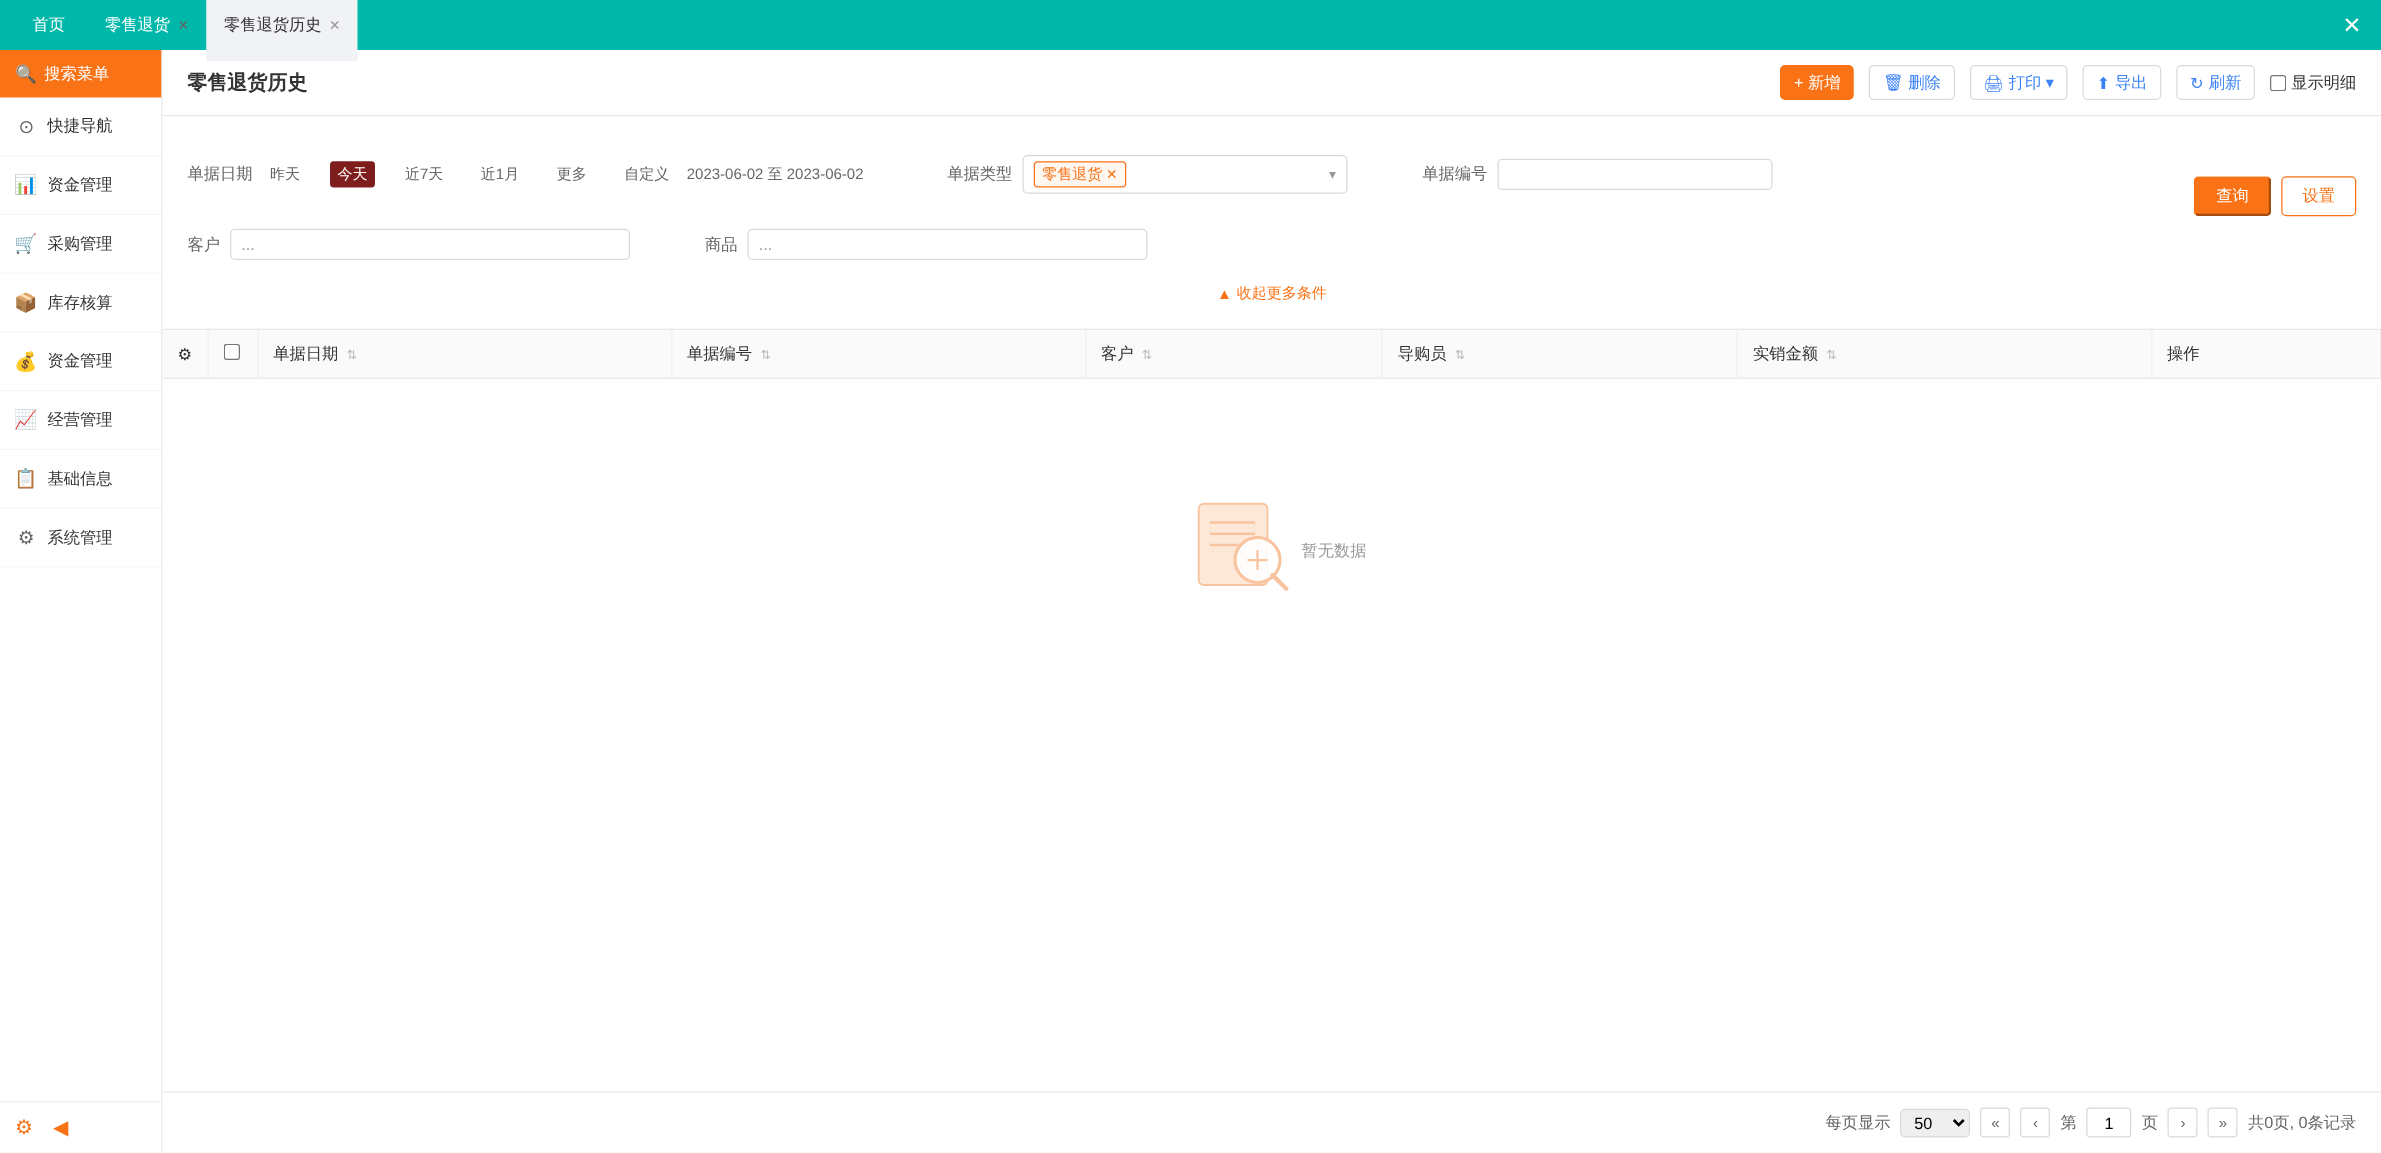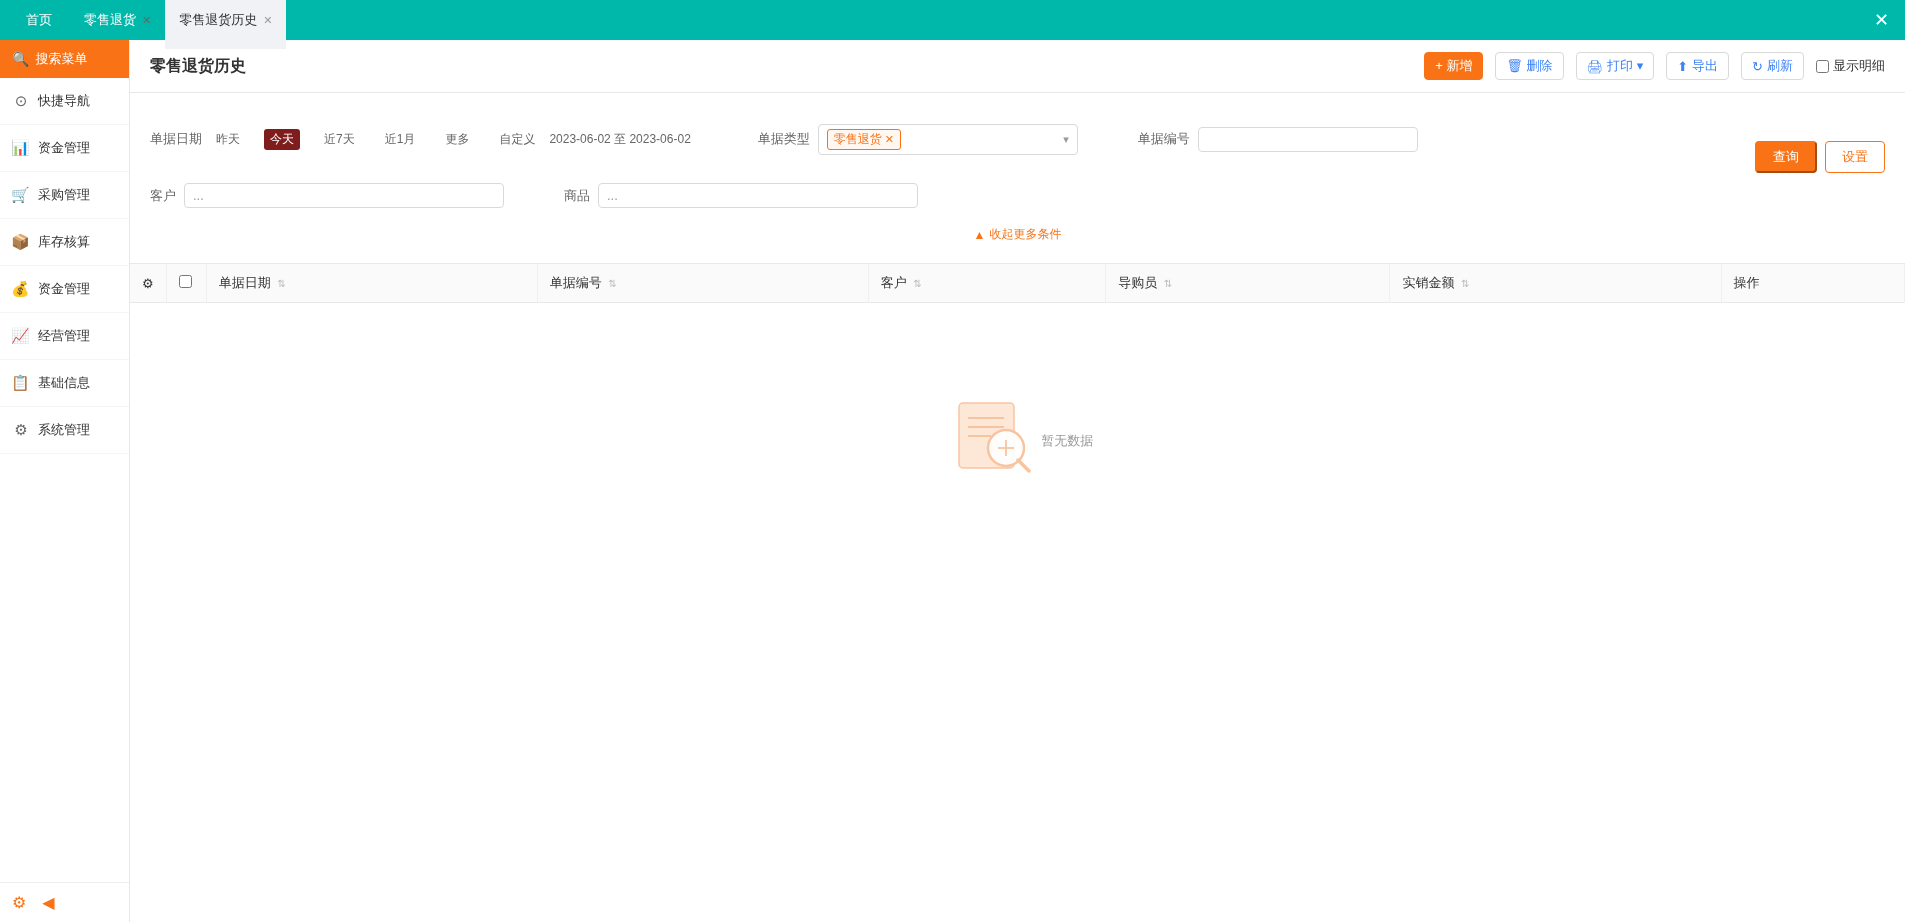--- a/index.html
+++ b/index.html
@@ -297,15 +297,32 @@
                   <line x1="65" y1="57" x2="65" y2="73" stroke="#f8c4a0" stroke-width="1.8"></line>
                 </svg>
                 <span class="empty-text">暂无数据</span>
               </div>
             </td>
           </tr>
         </tbody>
       </table>
     </div>
 
+    <div class="pagination">
+      <span>每页显示</span>
+      <select class="page-size-select">
+        <option>10</option>
+        <option>20</option>
+        <option selected="">50</option>
+        <option>100</option>
+      </select>
+      <div class="page-btn">«</div>
+      <div class="page-btn">‹</div>
+      <span>第</span>
+      <input class="page-input" type="text" value="1" style="">
+      <span>页</span>
+      <div class="page-btn">›</div>
+      <div class="page-btn">»</div>
+      <span class="page-info">共0页, 0条记录</span>
+    </div>
 
   </div>
 </div>
 
 </body></html>

